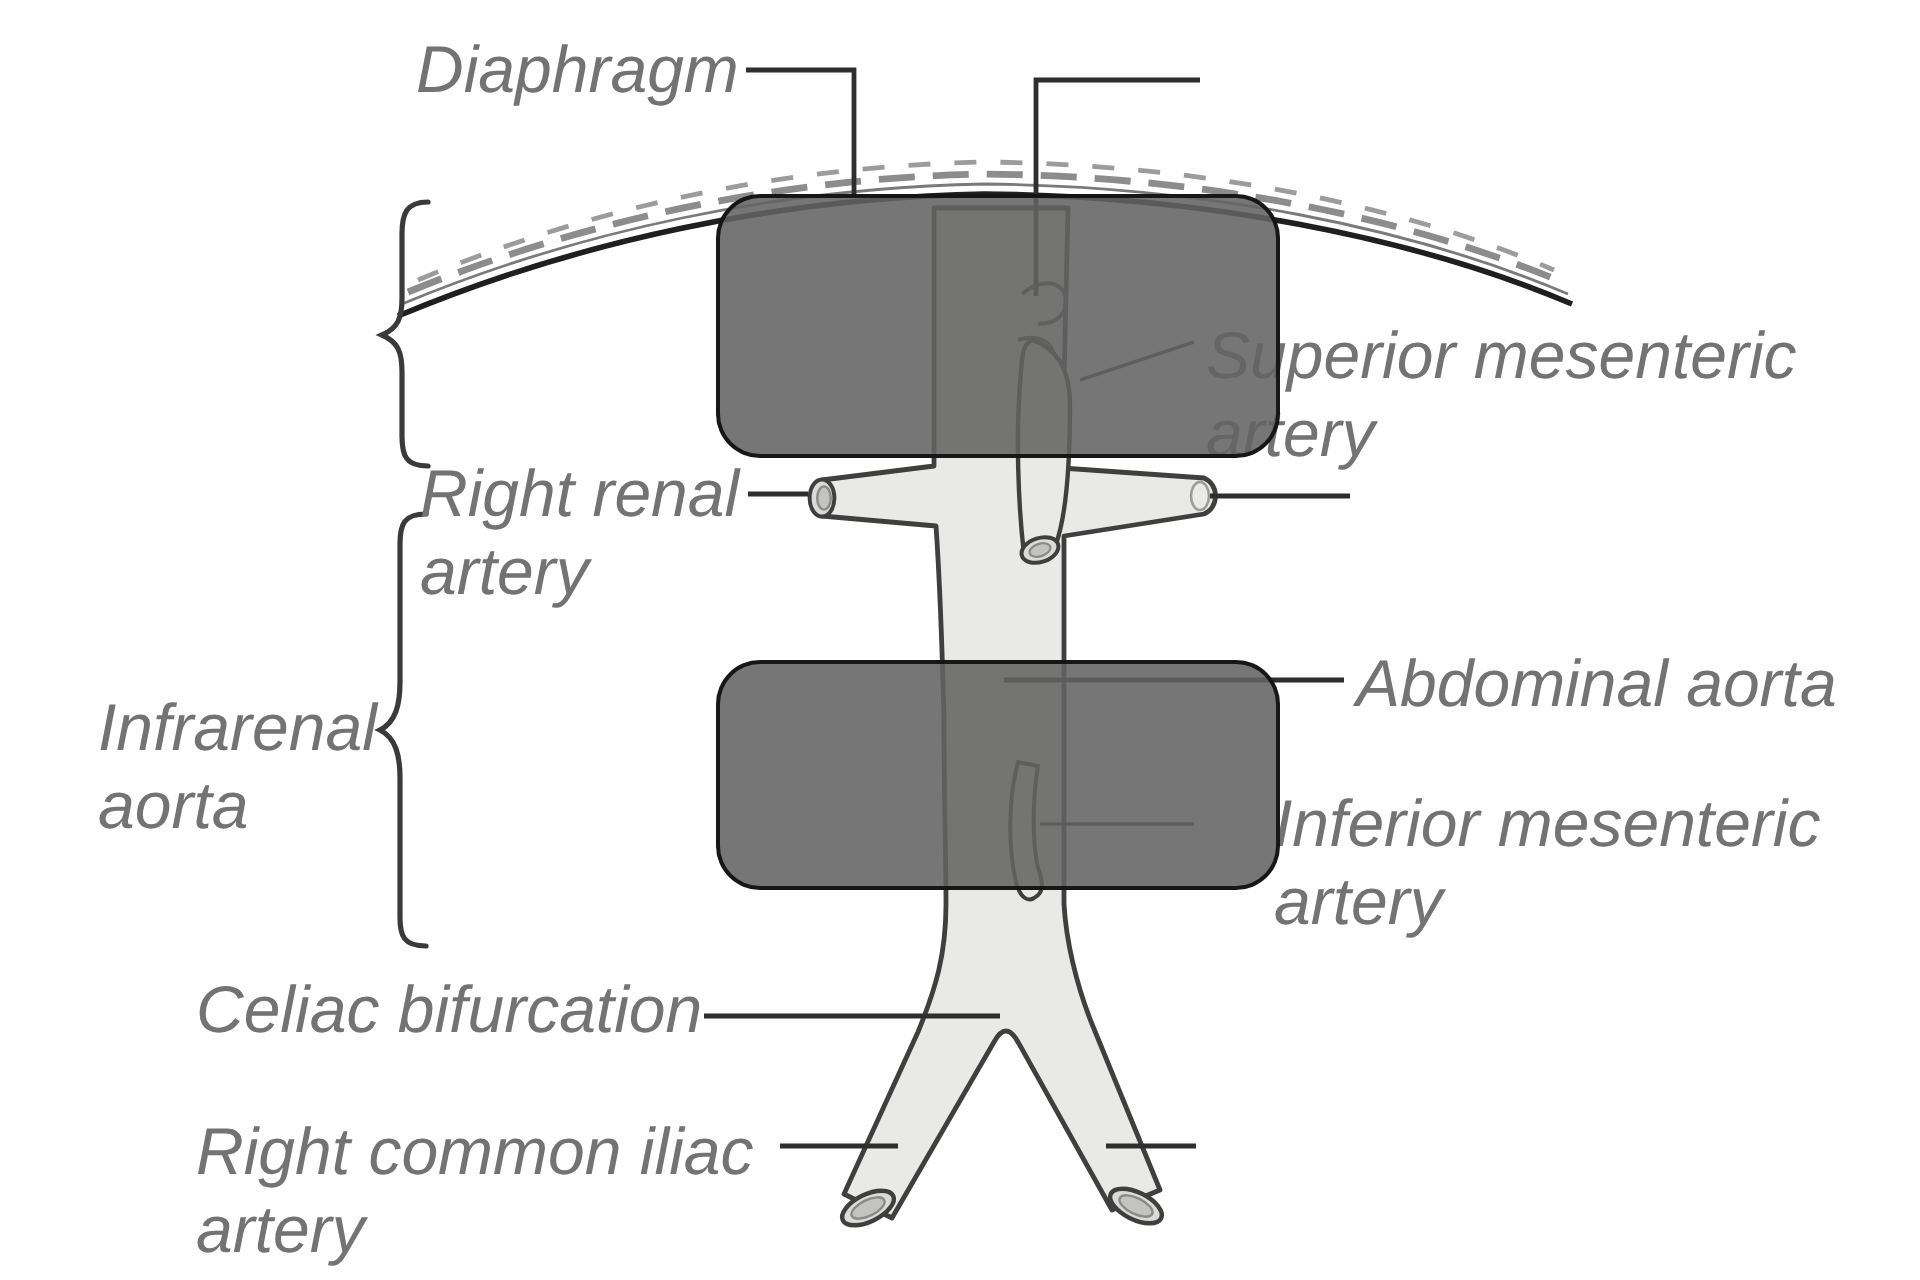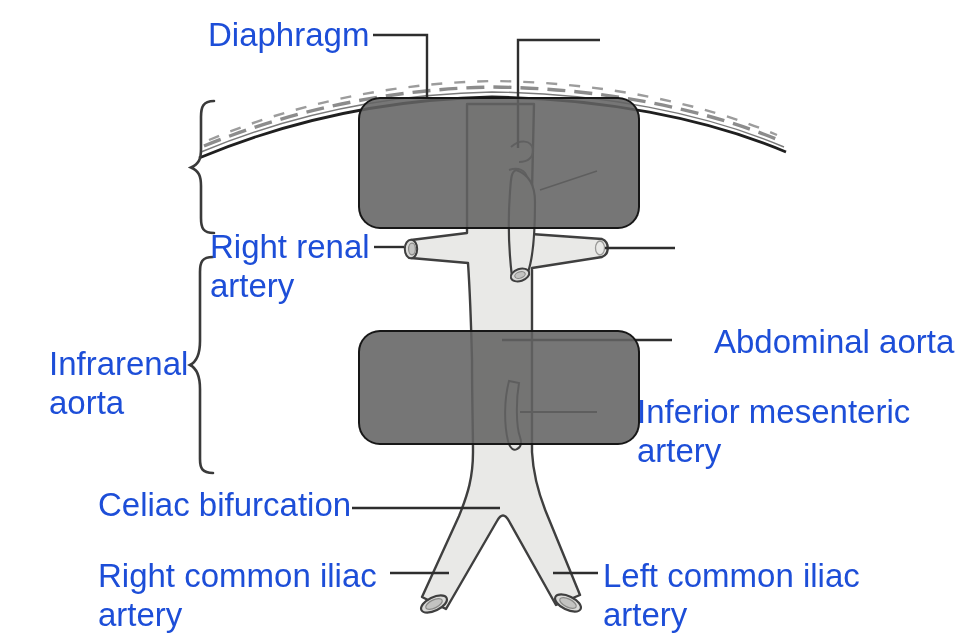--- a/index.html
+++ b/index.html
@@ -2,41 +2,41 @@
 <html><head>
 <meta charset="utf-8">
 <style>
   html,body{margin:0;padding:0;background:#fff;}
   #stage{
     position:relative;width:960px;height:640px;background:#ffffff;
     overflow:hidden;font-family:"Liberation Sans",sans-serif;
   }
   #diagram-svg{position:absolute;left:0;top:0;}
   .label{
-    position:absolute;font-size:33px;line-height:39px;color:#1d4ed8;
-    white-space:nowrap;letter-spacing:0;
+    position:absolute;font-size:33px;line-height:39px;color:#737373;
+    white-space:nowrap;letter-spacing:0;font-style:italic;
   }
   .label.wrap{white-space:normal;}
   .label.center{}
   .cover{
     position:absolute;box-sizing:border-box;border-radius:22px;
     background:rgba(99,99,99,0.88);
     border:2.5px solid rgba(15,15,15,0.92);
     cursor:pointer;
   }
   #cover-suprarenal{left:358px;top:97px;width:282px;height:132px;}
   #cover-infrarenal{left:358px;top:330px;width:282px;height:115px;}
 
   #label-diaphragm{left:208px;top:15px;}
   #label-celiac{left:603px;top:21px;}
   #label-suprarenal{left:28px;top:148px;width:180px;}
   #label-right-renal{left:210px;top:227px;width:166px;}
   #label-sup-mes{left:603px;top:158px;width:310px;}
   #label-left-renal{left:680px;top:228px;}
-  #label-abdominal{left:678px;top:322px;margin-left:36px;}
+  #label-abdominal{left:678px;top:322px;}
   #label-inf-mes{left:603px;top:392px;width:310px;margin-left:34px;}
   #label-infrarenal{left:49px;top:344px;width:180px;}
   #label-aortic-bif{left:98px;top:485px;}
   #label-right-iliac{left:98px;top:556px;width:320px;}
   #label-left-iliac{left:603px;top:556px;width:310px;}
 </style>
 </head>
 <body>
 
 <div id="stage">
@@ -104,23 +104,23 @@
       <path d="M553,573 H598"></path>
     </g>
     <g fill="none" stroke="#3f3f3f" stroke-width="1.8">
       <path d="M540,190 L597,171"></path>
       <path d="M520,412 H597"></path>
     </g>
   </svg>
 
   <div class="label" id="label-diaphragm">Diaphragm</div>
   <div class="label wrap center" id="label-right-renal">Right renal artery</div>
+  <div class="label wrap" id="label-sup-mes">Superior mesenteric artery</div>
   <div class="label" id="label-abdominal">Abdominal aorta</div>
   <div class="label wrap" id="label-inf-mes">Inferior mesenteric artery</div>
   <div class="label wrap" id="label-infrarenal">Infrarenal aorta</div>
   <div class="label" id="label-aortic-bif">Celiac bifurcation</div>
   <div class="label wrap" id="label-right-iliac">Right common iliac artery</div>
-  <div class="label wrap" id="label-left-iliac">Left common iliac artery</div>
 
   <div class="cover" id="cover-suprarenal"></div>
   <div class="cover" id="cover-infrarenal"></div>
 
 </div>
 
 </body></html>

